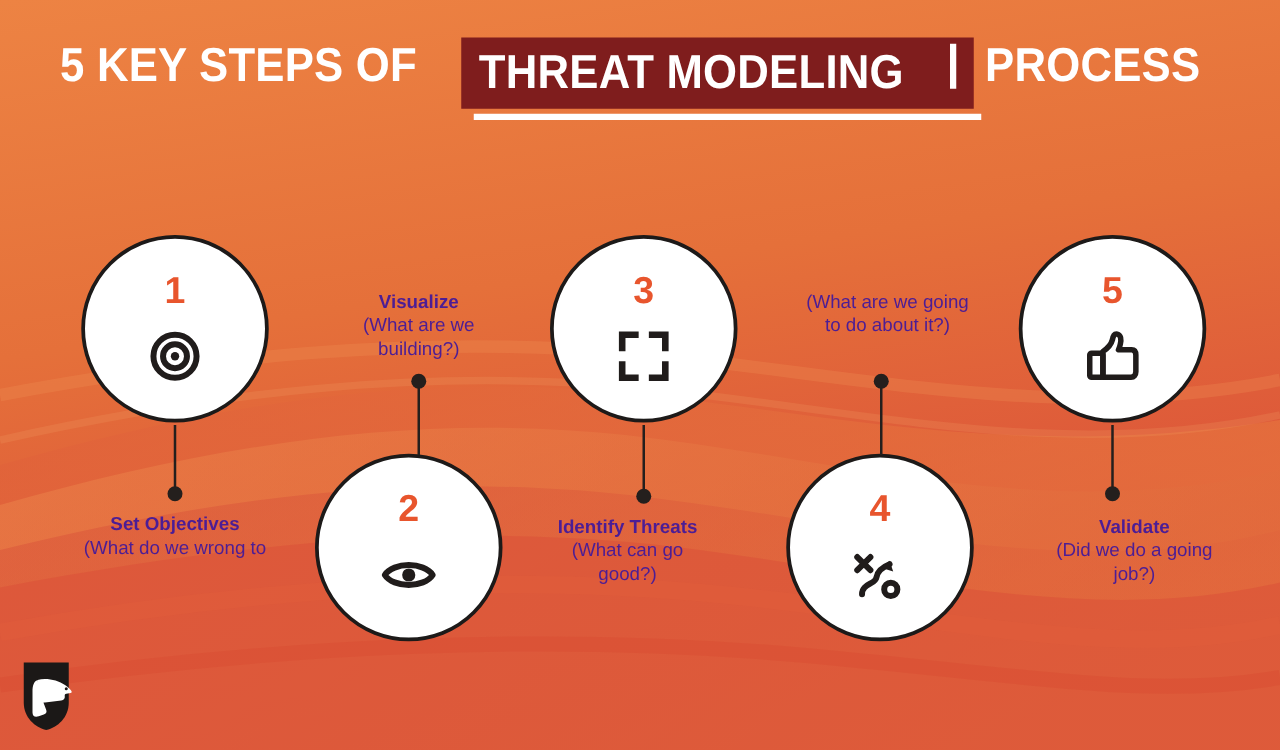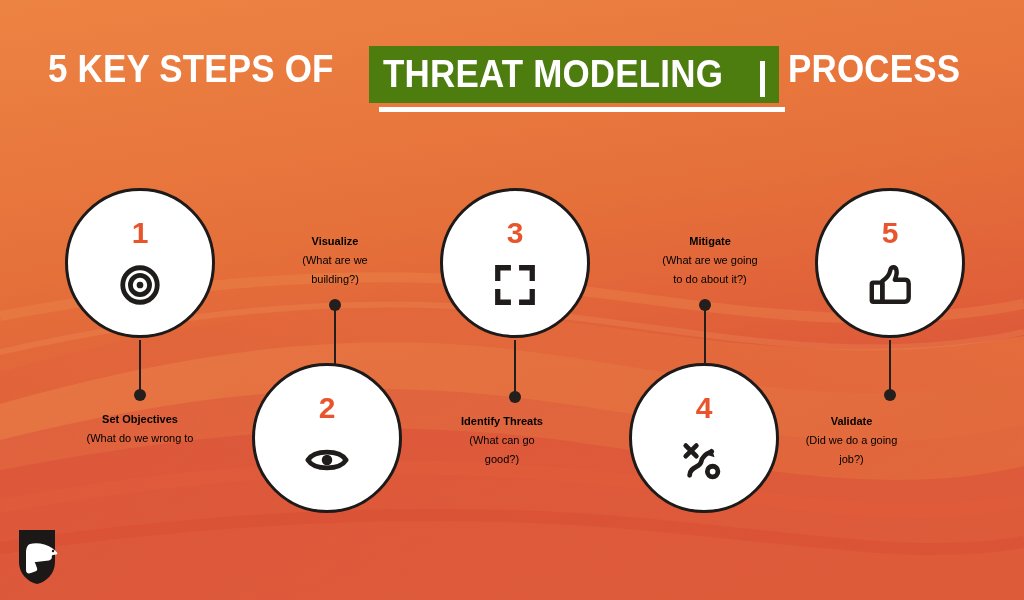--- a/index.html
+++ b/index.html
@@ -8,39 +8,39 @@
     font-family:"Liberation Sans", sans-serif;
     background:#e8783c;
     position:relative;
   }
 
   
   #bg-waves { position:absolute; inset:0; width:1024px; height:600px; z-index:0; }
 
   
   .title-row {
-    position:absolute; top:46px; left:0; width:1024px;
+    position:absolute; top:30px; left:0; width:1024px;
     display:flex; justify-content:center; align-items:flex-start;
     z-index:5; white-space:nowrap;
   }
   .title-word {
     color:#ffffff;
     font-size:38px;
     font-weight:bold;
     letter-spacing:0.2px;
     line-height:46px;
     font-stretch:condensed;
     transform:scaleX(0.92);
     transform-origin:left center;
   }
   .title-hl-wrap { position:relative; margin:0 9px 0 10px; }
   .title-hl-box {
-    background:#4d7c0f;
+    background:#7f1d1d;
     padding:5px 14px 6px 14px;
-    display:flex; align-items:flex-end;
+    display:flex; align-items:flex-start;
   }
   .title-hl-box .title-word { color:#ffffff; }
   .title-underline {
     position:absolute; left:10px; right:-6px; bottom:-9px;
     height:5px; background:#ffffff;
   }
   .title-bar-sep {
     width:5px; height:36px; background:#ffffff; margin-left:8px;
   }
 
@@ -73,22 +73,22 @@
   .connector .dot {
     position:absolute; left:1px; width:12px; height:12px;
     border-radius:50%; background:#241f1d;
   }
   .connector.down .dot { bottom:-1px; }
   .connector.up .dot { top:-1px; }
 
   
   .caption {
     position:absolute; z-index:4;
-    color:#000000;
-    font-size:11px;
+    color:#4c1d95;
+    font-size:15px;
     line-height:19px;
     text-align:center;
   }
   .caption .cap-title { font-weight:bold; display:block; }
   .caption .cap-sub { display:block; }
 
   
   .logo { position:absolute; left:10px; bottom:12px; z-index:6; width:54px; height:62px; }
 </style>
 </head>
@@ -196,21 +196,20 @@
   </div>
   <div class="caption" style="left:422px; top:412px; width:160px;">
     <span class="cap-title">Identify Threats</span>
     <span class="cap-sub">(What can go</span>
     <span class="cap-sub">good?)</span>
   </div>
 </div>
 
 <div class="step">
   <div class="caption" style="left:620px; top:232px; width:180px;">
-    <span class="cap-title">Mitigate</span>
     <span class="cap-sub">(What are we going</span>
     <span class="cap-sub">to do about it?)</span>
   </div>
   <div class="connector up" style="left:698px; top:300px; height:64px;">
     <span class="line"></span>
     <span class="dot"></span>
   </div>
   <div class="circle" style="left:629px; top:363px;">
     <span class="circle-num">4</span>
     <svg class="circle-icon" viewBox="0 0 48 48">
@@ -230,21 +229,21 @@
                C31 6.2, 31.5 10, 30.5 14 C30 16.5, 29 18.5, 29 18.5
                L40 18.5 C42.5 18.5, 43.5 20.5, 43.5 23 L43.5 37
                C43.5 39.5, 42 41.5, 39.5 41.5 L16 41.5 Z" fill="none" stroke="#201c1b" stroke-width="4.6" stroke-linejoin="round"></path>
       <rect x="5" y="21.5" width="11" height="20" rx="1.5" fill="none" stroke="#201c1b" stroke-width="4.6" stroke-linejoin="round"></rect>
     </svg>
   </div>
   <div class="connector down" style="left:883px; top:340px; height:60px;">
     <span class="line"></span>
     <span class="dot"></span>
   </div>
-  <div class="caption" style="left:764px; top:412px; width:175px;">
+  <div class="caption" style="left:820px; top:412px; width:175px;">
     <span class="cap-title">Validate</span>
     <span class="cap-sub">(Did we do a going</span>
     <span class="cap-sub">job?)</span>
   </div>
 </div>
 
 <svg class="logo" viewBox="0 0 54 62">
   <path d="M9 4 L45 4 L45 36 C45 48, 36 56, 27 58 C18 56, 9 48, 9 36 Z" fill="#1b1817"></path>
   <path d="M20 18 C27 16, 36 18, 42 22 C45 24, 46 25.5, 47 26.5
            C47.6 27.2, 47.4 28.2, 46.4 28.4 L43 29

